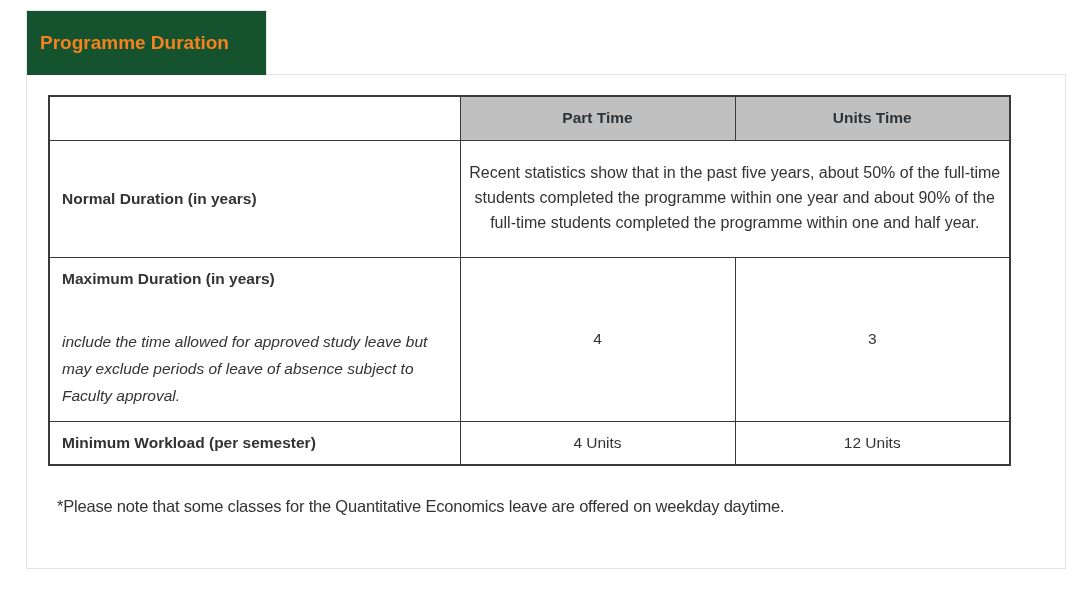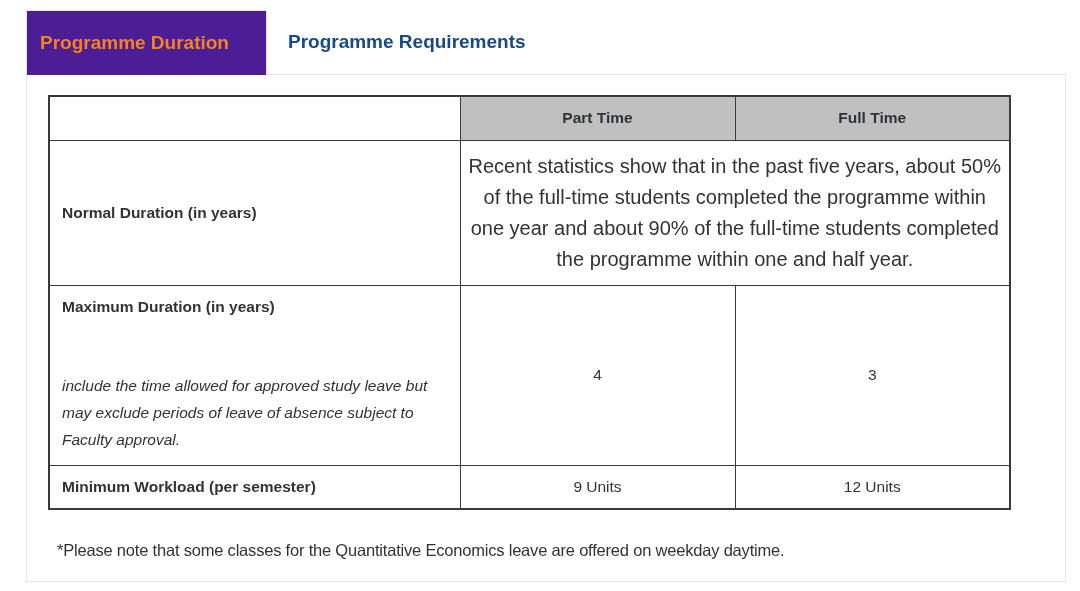--- a/index.html
+++ b/index.html
@@ -17,21 +17,21 @@
   .tabbar { display: flex; position: relative; z-index: 2; align-items: stretch; }
   .tab {
     font-size: 19px; font-weight: bold;
     color: var(--inactive-tab, #17498C);
     padding: 21px 26px 20px 21px;
     white-space: nowrap; cursor: pointer;
     line-height: 22px;
   }
   .tab.active {
     color: var(--active-tab, #F5821F);
-    background: #4c1d95;
+    background: #14532d;
     border: 1px solid var(--panel-border, #E4E4E4);
     border-bottom: none;
     margin-bottom: -1px;
     padding: 21px 37px 21px 13px;
   }
   .tab.t3 { padding-left: 27px; }
 
   
   .panel {
     position: relative; z-index: 1;
@@ -64,30 +64,30 @@
   td.rowlabel {
     font-weight: bold;
     text-align: left;
     padding: 12px 12px;
     vertical-align: middle;
   }
   td.rowlabel.top { vertical-align: top; }
   .label-note {
     font-weight: normal;
     font-style: italic;
-    margin-top: 56px;
+    margin-top: 40px;
     line-height: 1.75;
     padding-right: 4px;
   }
   td.merged {
     text-align: center;
     vertical-align: middle;
     padding: 10px 8px;
     line-height: 1.55;
-    font-size: 20px;
+    font-size: 16px;
     height: 117px;
   }
   td.value {
     text-align: center;
     vertical-align: middle;
     height: 43px;
     font-size: 15.5px;
   }
   tr.r-normal td { height: 117px; }
   tr.r-max td { height: 145px; }
@@ -100,55 +100,54 @@
     letter-spacing: -0.2px;
   }
 </style>
 </head>
 <body>
 
 <div class="page">
 
   <div class="tabbar">
     <div class="tab active">Programme Duration</div>
-    <div class="tab t2">Programme Requirements</div>
   </div>
 
   <div class="panel">
 
     <table class="duration">
       <colgroup>
         <col style="width:411px">
         <col style="width:275px">
         <col style="width:275px">
       </colgroup>
       <tbody>
         <tr>
           <th class="corner"></th>
           <th class="colhead">Part Time</th>
-          <th class="colhead">Full Time</th>
+          <th class="colhead">Units Time</th>
         </tr>
 
         <tr class="r-normal">
           <td class="rowlabel">Normal Duration (in years)</td>
           <td class="merged" colspan="2">Recent statistics show that in the past five years, about 50% of the full-time students completed the programme within one year and about 90% of the full-time students completed the programme within one and half year.</td>
         </tr>
 
         <tr class="r-max">
           <td class="rowlabel top">
             <div>Maximum Duration (in years)</div>
             <div class="label-note">include the time allowed for approved study leave but may exclude periods of leave of absence subject to Faculty approval.</div>
           </td>
           <td class="value">4</td>
           <td class="value">3</td>
         </tr>
 
         <tr>
           <td class="rowlabel">Minimum Workload (per semester)</td>
-          <td class="value">9 Units</td>
+          <td class="value">4 Units</td>
           <td class="value">12 Units</td>
         </tr>
 
       </tbody>
     </table>
 
     <p class="footnote">*Please note that some classes for the Quantitative Economics leave are offered on weekday daytime.</p>
   </div>
 </div>
 

